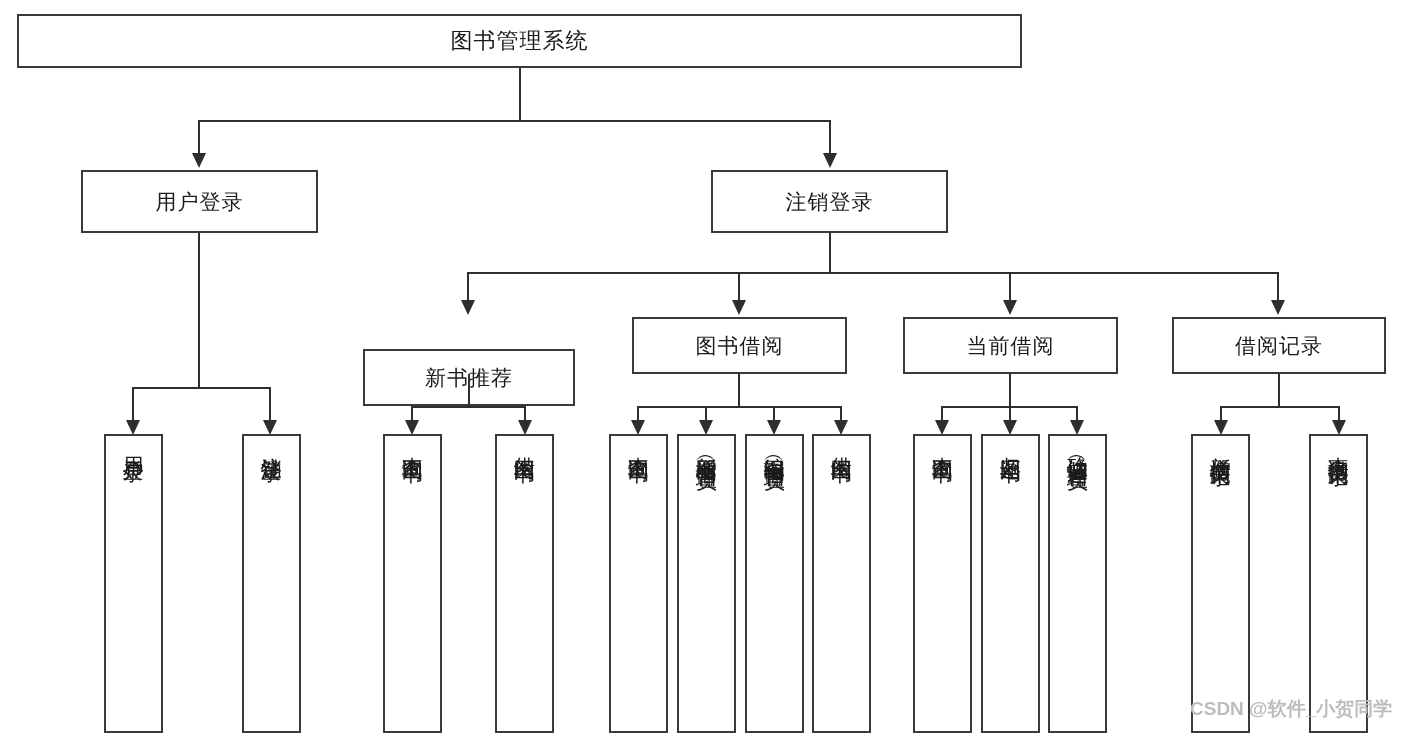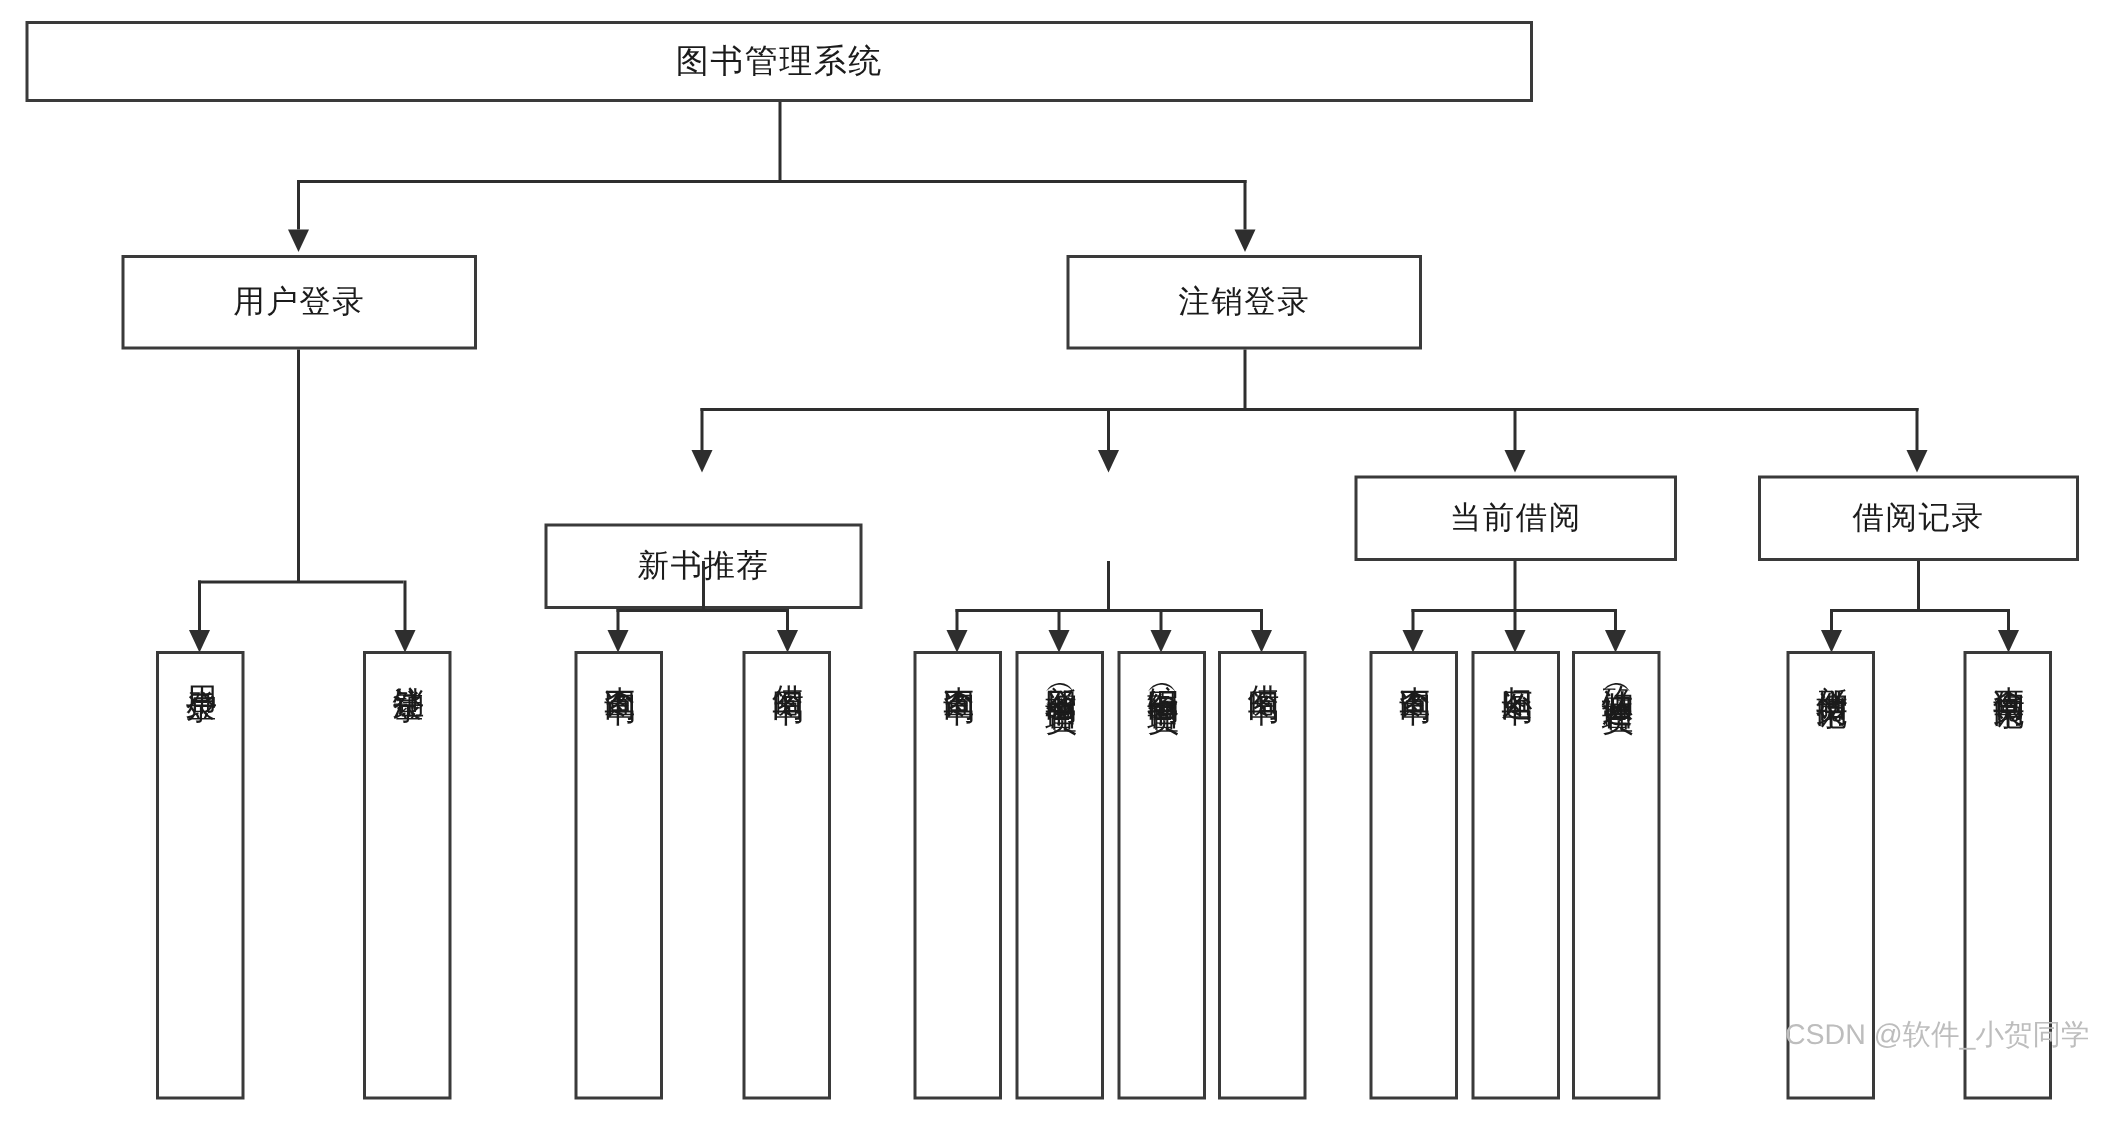--- a/index.html
+++ b/index.html
@@ -119,20 +119,23 @@
   <div class="arrow" style="left:732px; top:300px;"></div>
 
   <div class="edge vline" style="left:1009px; top:272px; width:2px; height:30px;"></div>
   <div class="arrow" style="left:1003px; top:300px;"></div>
 
   <div class="edge vline" style="left:1277px; top:272px; width:2px; height:30px;"></div>
   <div class="arrow" style="left:1271px; top:300px;"></div>
 
   <div class="node horiz" style="left:363px; top:317px; width:212px; height:57px;margin-top:32px;">
     <span>新书推荐</span>
+  </div>
+  <div class="node horiz" style="left:632px; top:317px; width:215px; height:57px;">
+    <span>图书借阅</span>
   </div>
   <div class="node horiz" style="left:903px; top:317px; width:215px; height:57px;">
     <span>当前借阅</span>
   </div>
   <div class="node horiz" style="left:1172px; top:317px; width:214px; height:57px;">
     <span>借阅记录</span>
   </div>
 
   <div class="edge vline" style="left:468px; top:374px; width:2px; height:33px;"></div>
   <div class="edge hline" style="left:411px; top:406px; width:115px; height:2px;"></div>
@@ -205,15 +208,15 @@
     <span class="vlabel">确认归还（管理员）</span>
   </div>
 
   <div class="node vert" style="left:1191px; top:434px; width:59px; height:299px;">
     <span class="vlabel">新增借阅记录</span>
   </div>
   <div class="node vert" style="left:1309px; top:434px; width:59px; height:299px;">
     <span class="vlabel">查询借阅记录</span>
   </div>
 
-  <div id="watermark" style="left:1190px; top:677px;">CSDN @软件_小贺同学</div>
+  <div id="watermark" style="left:1190px; top:696px;font-weight:bold;">CSDN @软件_小贺同学</div>
 
 </div>
 
 </body></html>

